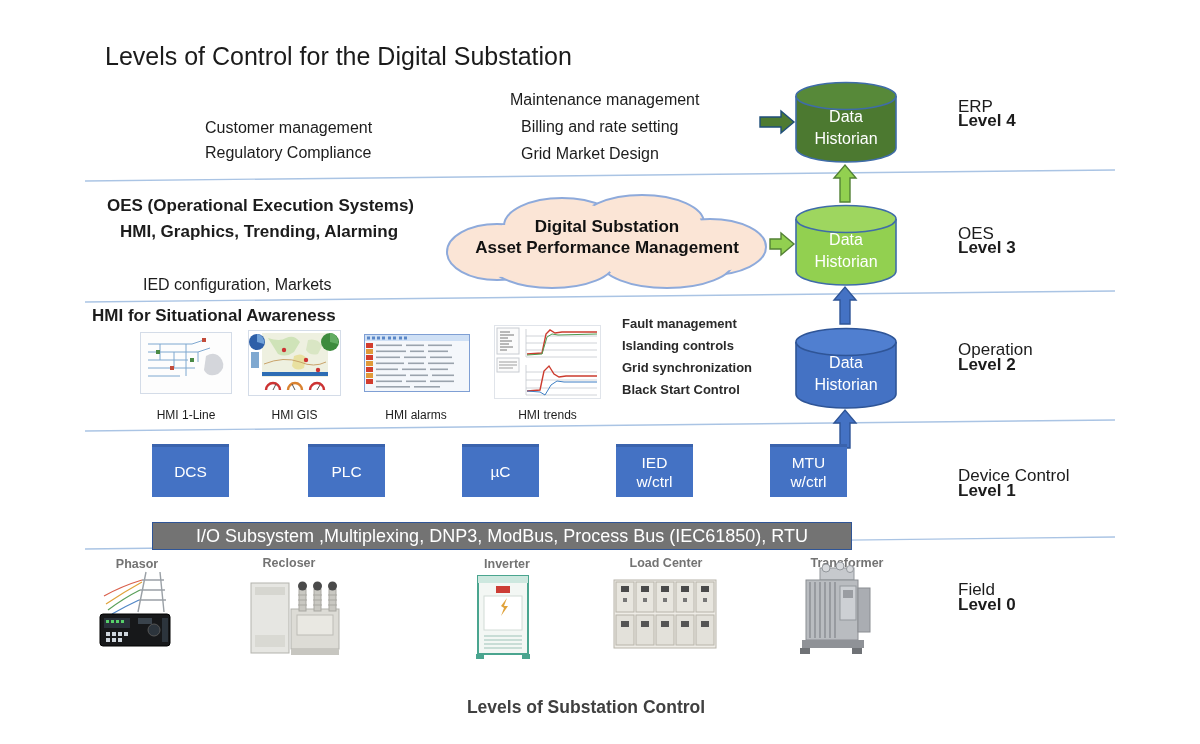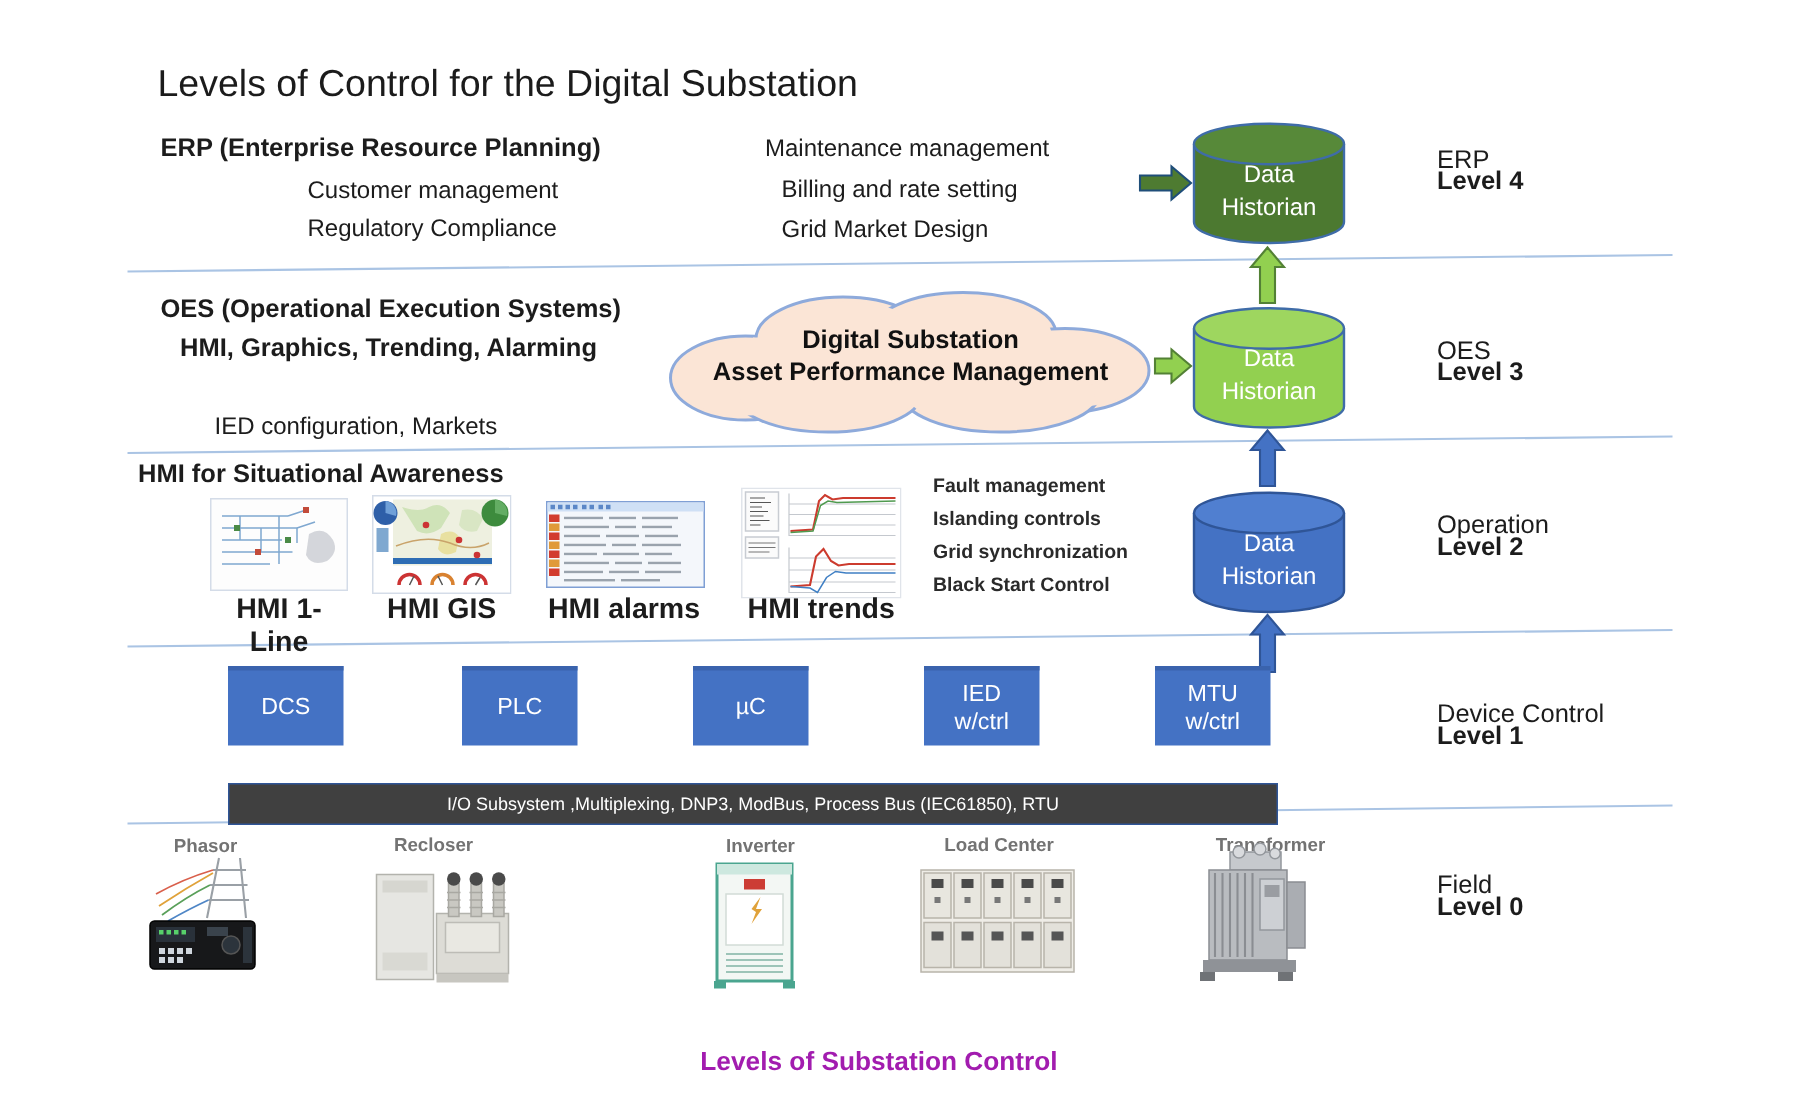--- a/index.html
+++ b/index.html
@@ -15,29 +15,29 @@
   
   .lvl-name{font-size:17px;font-weight:400;margin-top:10px;}
   .lvl-num{font-size:17px;font-weight:bold;}
   
   .cyl{width:104px;}
   .cyl-label{position:absolute;left:0;width:104px;text-align:center;color:#fff;font-size:16px;line-height:1.35;}
   
   .dev-box{width:77px;height:50px;background:#4472c4;border-top:3px solid #3a63ad;color:#fff;
            display:flex;align-items:center;justify-content:center;text-align:center;
            font-size:15.5px;line-height:1.25;}
-  #io-bar{left:152px;top:522px;width:698px;height:26px;background:#404040;border:1px solid #2f5597;
-          display:flex;align-items:center;justify-content:center;color:#fff;font-size:12px;}
+  #io-bar{left:152px;top:522px;width:698px;height:26px;background:#737373;border:1px solid #2f5597;
+          display:flex;align-items:center;justify-content:center;color:#fff;font-size:18px;}
   
   #cloud-text{left:442px;top:216px;width:330px;text-align:center;font-size:17px;font-weight:bold;line-height:1.25;color:#111;}
   
-  .hmi-label{font-size:19px;font-weight:bold;text-align:center;}
+  .hmi-label{font-size:12px;font-weight:normal;text-align:center;margin-top:12px;}
   
   .fld-label{font-size:12.5px;font-weight:600;text-align:center;color:#737373;}
-  #caption{left:0;top:697px;width:1172px;text-align:center;font-size:17.5px;font-weight:bold;color:#a21caf;}
+  #caption{left:0;top:697px;width:1172px;text-align:center;font-size:17.5px;font-weight:bold;color:#404040;}
   svg{display:block;}
 </style>
 </head>
 <body>
 
 <div id="canvas">
 
   <svg class="abs" style="left:0;top:0;z-index:1;" width="1200" height="744" viewBox="0 0 1200 744">
     <line x1="85" y1="181" x2="1115" y2="170" stroke="#aac4e4" stroke-width="1.4"></line>
     <line x1="85" y1="302" x2="1115" y2="291" stroke="#aac4e4" stroke-width="1.4"></line>
@@ -50,21 +50,20 @@
 
     <polygon points="770,239 781,239 781,233 794,244 781,255 781,249 770,249" fill="#92d050" stroke="#538135" stroke-width="1.4"></polygon>
 
     <polygon points="840,324 840,300 834,300 845,287 856,300 850,300 850,324" fill="#4472c4" stroke="#2f5597" stroke-width="1.4"></polygon>
 
     <polygon points="840,448 840,423 834,423 845,410 856,423 850,423 850,448" fill="#4472c4" stroke="#2f5597" stroke-width="1.4"></polygon>
   </svg>
 
   <div class="abs" id="title" style="z-index:3">Levels of Control for the Digital Substation</div>
 
-  <div class="abs h17" style="left:107px;top:89px;z-index:3">ERP (Enterprise Resource Planning)</div>
   <div class="abs t16" style="left:205px;top:119px;z-index:3">Customer management</div>
   <div class="abs t16" style="left:205px;top:144px;z-index:3">Regulatory Compliance</div>
   <div class="abs t16" style="left:510px;top:91px;z-index:3">Maintenance management</div>
   <div class="abs t16" style="left:521px;top:118px;z-index:3">Billing and rate setting</div>
   <div class="abs t16" style="left:521px;top:145px;z-index:3">Grid Market Design</div>
 
   <div class="abs" style="left:794px;top:80px;z-index:3">
     <svg class="cyl" width="104" height="86" viewBox="0 0 104 86">
       <path d="M2,16 L2,68 A50,14 0 0 0 102,68 L102,16" fill="#4c7930" stroke="#3f6ca8" stroke-width="1.6"></path>
       <ellipse cx="52" cy="16" rx="50" ry="13.5" fill="#578939" stroke="#3f6ca8" stroke-width="1.6"></ellipse>

